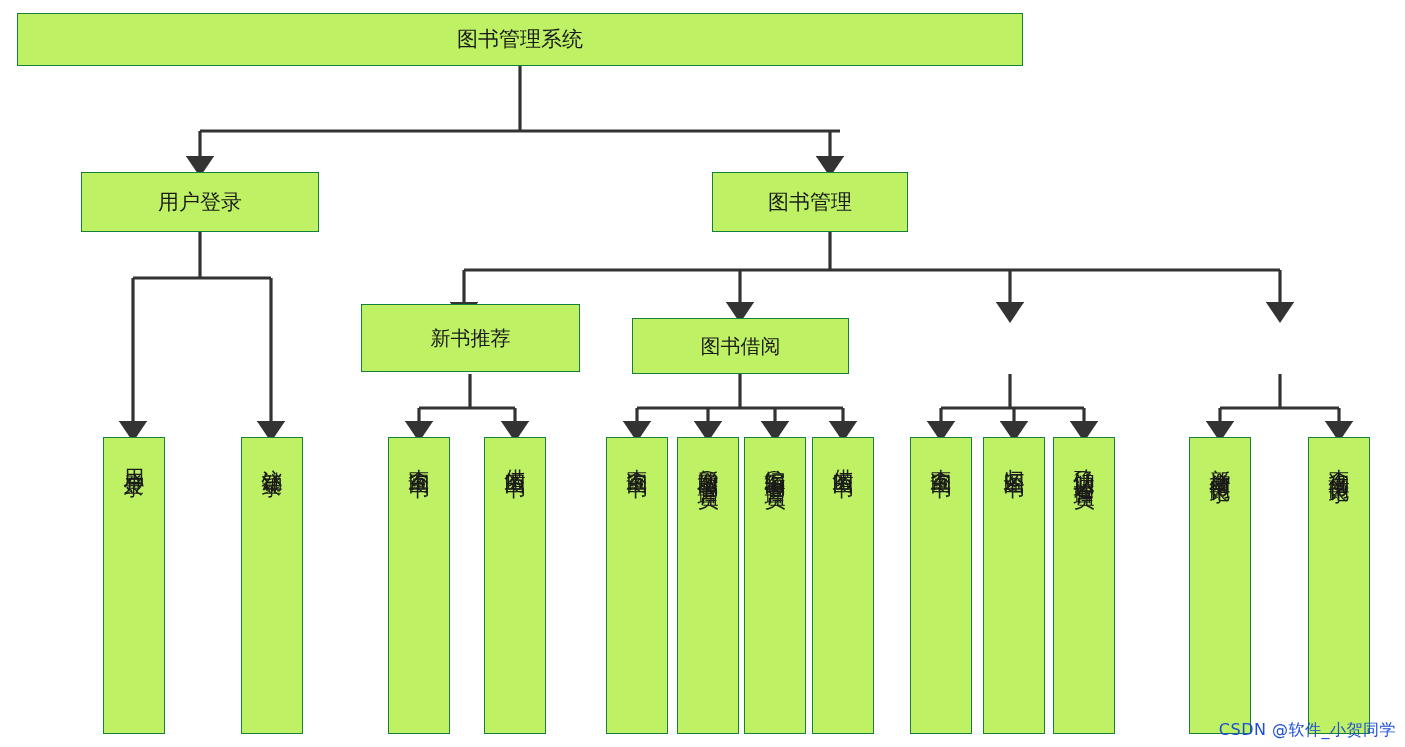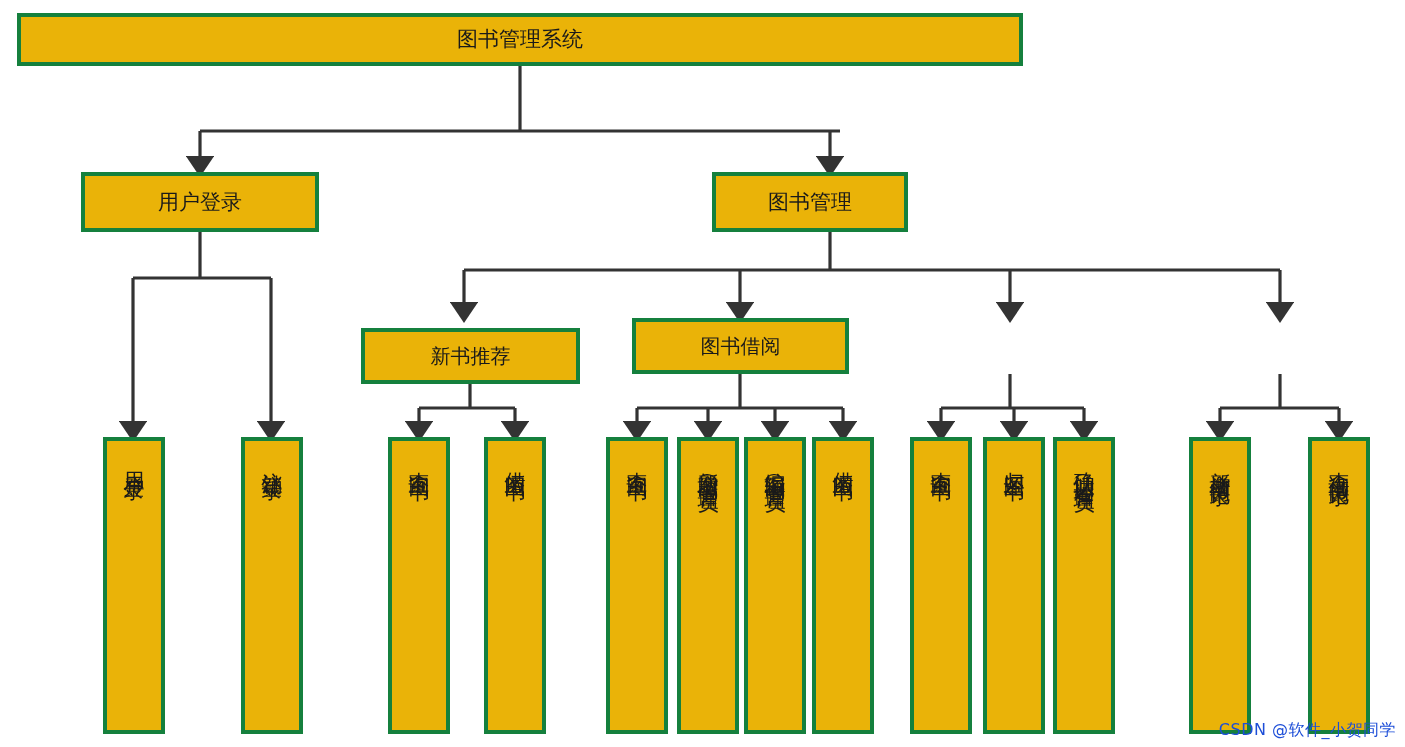--- a/index.html
+++ b/index.html
@@ -21,22 +21,22 @@
   #diagram-svg {
     position: absolute;
     left: 0;
     top: 0;
     width: 1405px;
     height: 747px;
   }
   .node {
     position: absolute;
     box-sizing: border-box;
-    background: #eab308;
-    border: 4px solid #15803d;
+    background: #bef264;
+    border: 1px solid #15803d;
     display: flex;
     align-items: center;
     justify-content: center;
     z-index: 2;
   }
   .node-label {
     color: #1a1a1a;
     font-family: "DejaVu Sans", "Liberation Sans", sans-serif;
     line-height: 1.25;
     white-space: nowrap;
@@ -130,21 +130,21 @@
     <span class="node-label">图书管理系统</span>
   </div>
 
   <div class="node level1" style="left:81px; top:172px; width:238px; height:60px;">
     <span class="node-label">用户登录</span>
   </div>
   <div class="node level1" style="left:712px; top:172px; width:196px; height:60px;">
     <span class="node-label">图书管理</span>
   </div>
 
-  <div class="node level2" style="left:361px; top:328px; width:219px; height:56px;">
+  <div class="node level2" style="left:361px; top:304px; width:219px; height:68px;">
     <span class="node-label">新书推荐</span>
   </div>
   <div class="node level2" style="left:632px; top:318px; width:217px; height:56px;">
     <span class="node-label">图书借阅</span>
   </div>
 
   <div class="node leaf" style="left:103px; top:437px; width:62px; height:297px;">
     <span class="node-label">用户登录</span>
   </div>
   <div class="node leaf" style="left:241px; top:437px; width:62px; height:297px;">

